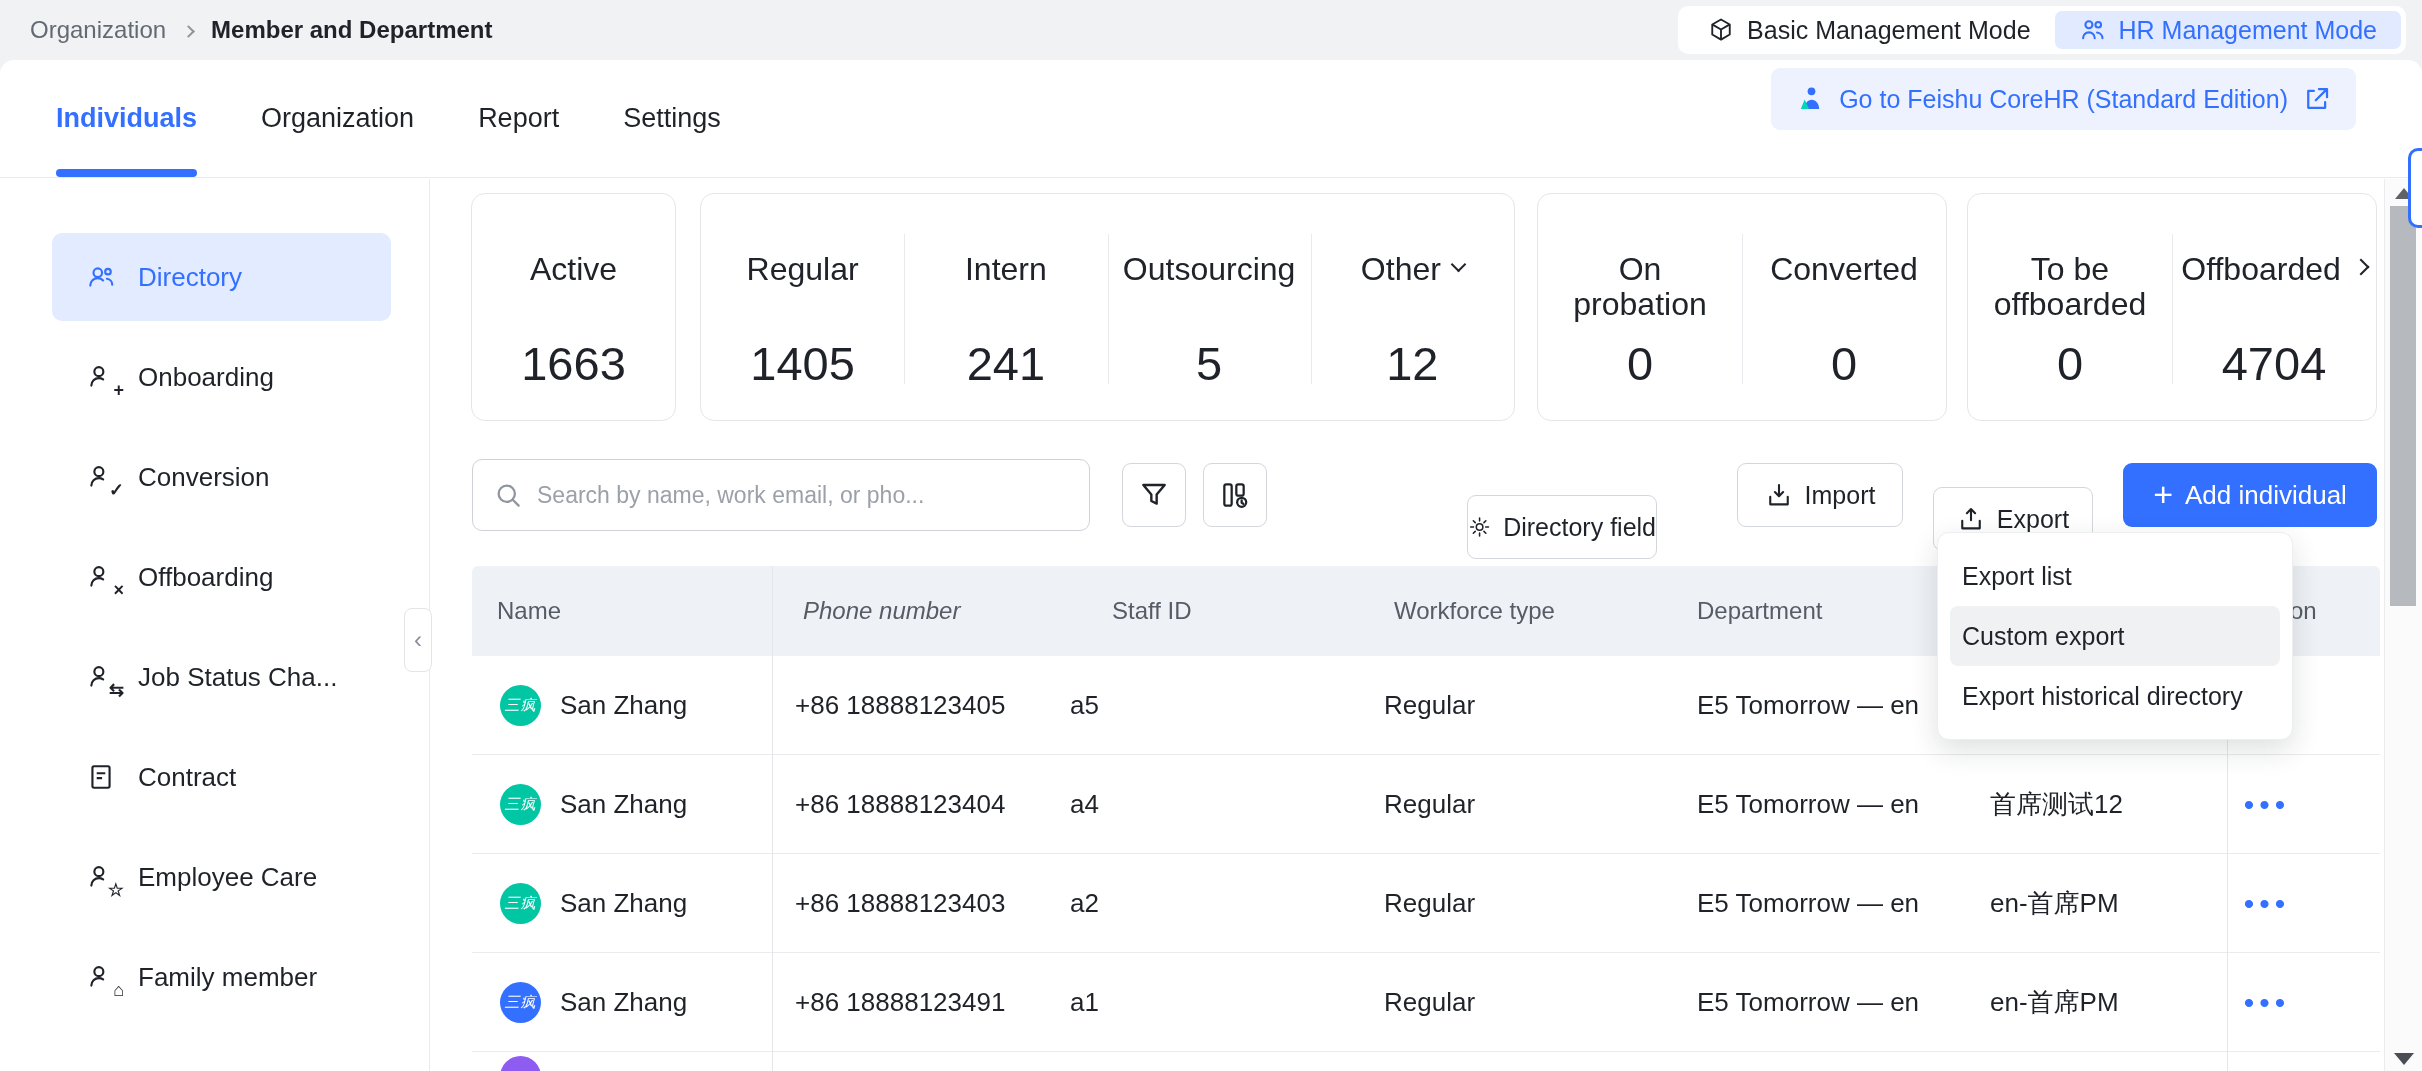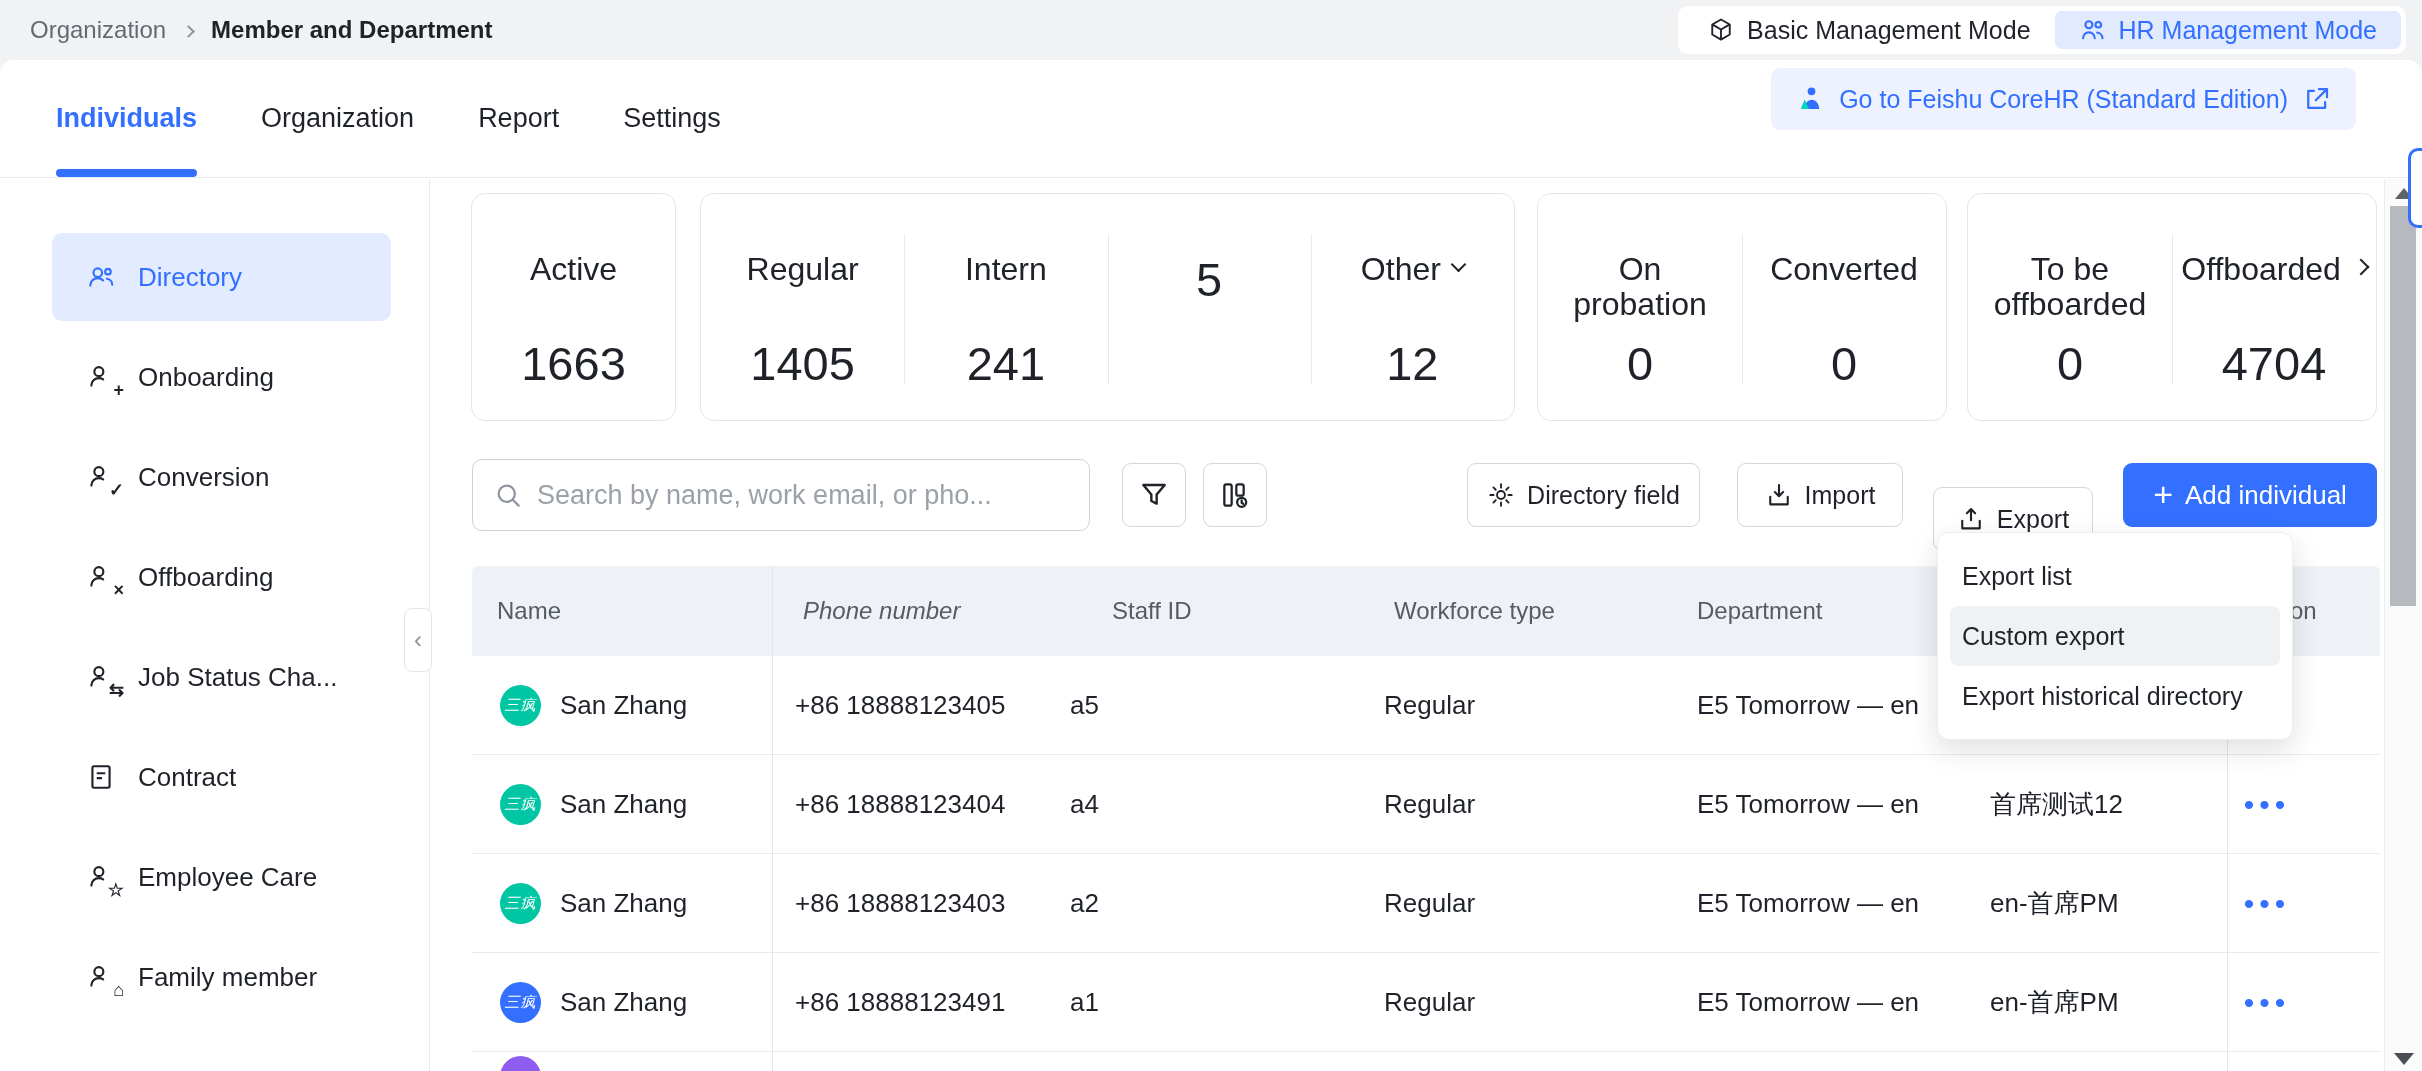--- a/index.html
+++ b/index.html
@@ -49,28 +49,28 @@
   .stat-col + .stat-col::before { content:""; position:absolute; left:0; top:40px; height:150px; width:1px; background:#e9eaee; }
   .stat-label { height:84px; font-size:32px; color:#20242a; line-height:35px; text-align:center; max-width:172px; display:flex; justify-content:center; }
   .stat-label .txt { white-space:pre-line; }
   .chev-d { width:11px; height:11px; transform:rotate(45deg); margin:7px 0 0 12px; flex:none; }
   .chev-r { width:12px; height:12px; transform:rotate(-45deg); margin:9px 0 0 14px; flex:none; }
   .stat-value { font-size:47px; font-weight:500; color:#1f2329; }
 
   
   .search { position:absolute; left:42px; top:280px; width:618px; height:72px; border:1.5px solid #cfd2d6; border-radius:10px; background:#fff; display:flex; align-items:center; padding:0 20px; gap:14px; }
   .search svg { width:30px; height:30px; flex:none; }
-  .search input { border:none; outline:none; flex:1; font-size:27px; color:#1f2329; background:transparent; font-family:inherit; }
+  .search input { border:none; outline:none; flex:1; font-size:23px; color:#1f2329; background:transparent; font-family:inherit; }
   .search input::placeholder { color:#9ba1a9; }
   .icon-btn { position:absolute; top:284px; width:64px; height:64px; border:1px solid #d3d6da; border-radius:9px; background:#fff; display:flex; align-items:center; justify-content:center; cursor:pointer; }
   .icon-btn svg { width:32px; height:32px; }
   .filter-btn { left:692px; } .cols-btn { left:773px; }
   .btn { position:absolute; top:284px; height:64px; display:flex; align-items:center; justify-content:center; gap:12px; border:1px solid #d3d6da; border-radius:9px; background:#fff; font-size:25px; color:#1f2329; cursor:pointer; white-space:nowrap; }
   .btn svg { width:28px; height:28px; }
-  .dirfield-btn { left:1037px; width:233px; }
+  .dirfield-btn { left:1037px; width:190px;margin-top:32px; }
   .import-btn { left:1307px; width:166px; }
   .export-btn { left:1503px; width:160px;margin-top:24px; }
   .add-btn { left:1693px; width:254px; background:#3370ff; border:none; color:#fff; font-size:26px; }
   .plus::before { content:"+"; font-size:34px; font-weight:400; line-height:1; }
 
   
   .table { position:absolute; left:42px; top:387px; width:1908px; }
   .thead { position:relative; height:90px; background:#eef1f5; border-radius:6px 6px 0 0; }
   .thead span { position:absolute; top:0; height:90px; display:flex; align-items:center; font-size:24px; color:#565c66; white-space:nowrap; }
   .h0{left:25px;} .h1{left:331px;font-style:italic;} .h2{left:640px;} .h3{left:922px;} .h4{left:1225px;} .h5{left:1778px;}
@@ -288,20 +288,23 @@
           </div>
         <div class="stat-value">1405</div>
       </div>
         <div class="stat-col">
         <div class="stat-label">
             <span class="txt">Intern</span>
           </div>
         <div class="stat-value">241</div>
       </div>
         <div class="stat-col">
+        <div class="stat-label">
+            <span class="txt">Outsourcing</span>
+          </div>
         <div class="stat-value">5</div>
       </div>
         <div class="stat-col">
         <div class="stat-label">
             <span class="txt">Other</span>
             <i class="chev chev-d"></i>
           </div>
         <div class="stat-value">12</div>
       </div>
       </div>

